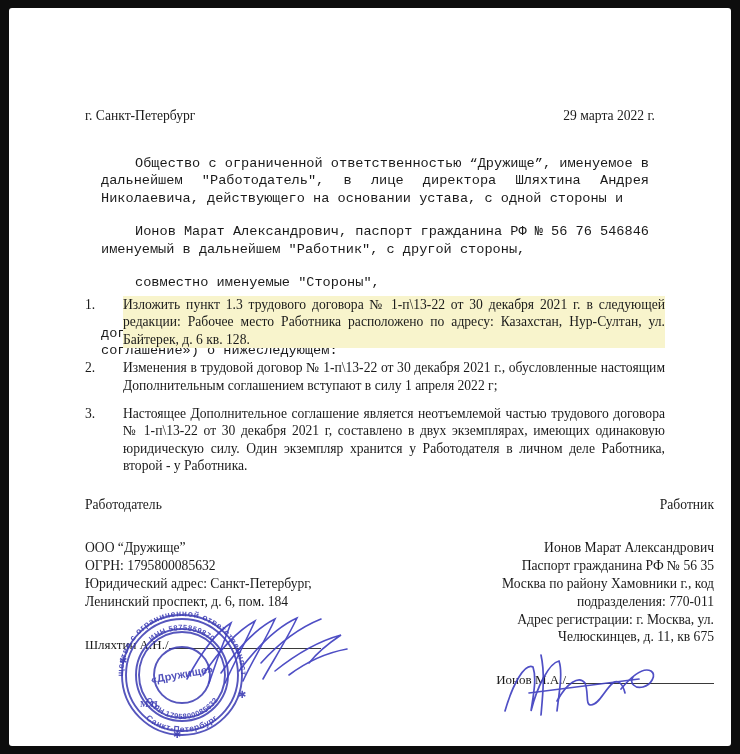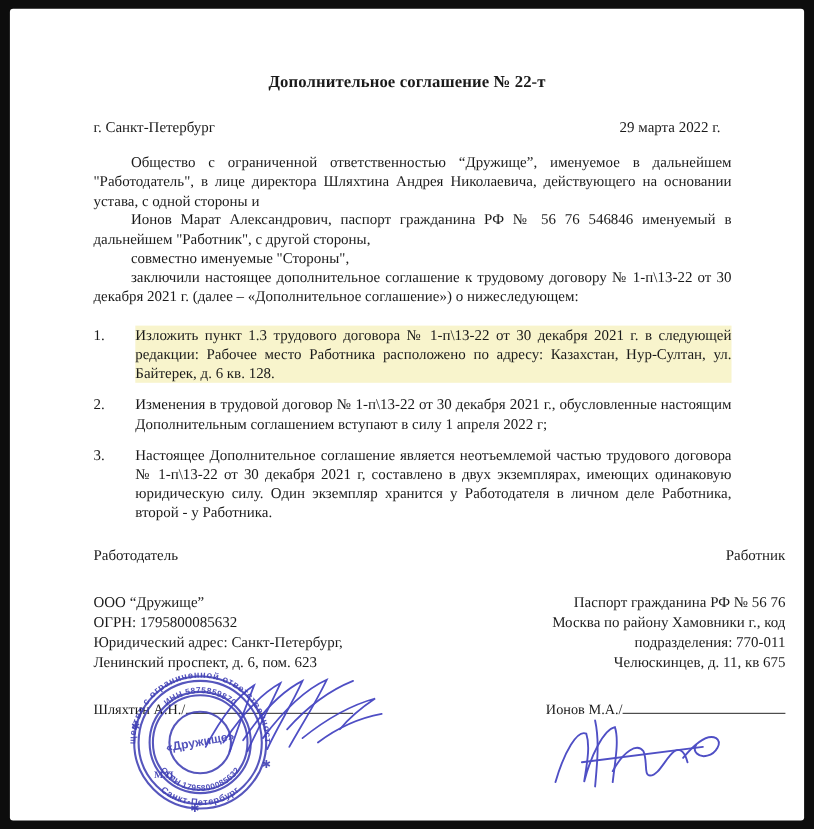--- a/index.html
+++ b/index.html
@@ -73,22 +73,23 @@
   
   .preamble {
     position: absolute;
     left: 76px;
     top: 131px;
     width: 580px;
     text-align: justify;
     text-justify: inter-word;
   }
   .preamble p {
-    margin: 0;
+    margin: 16px;
     text-indent: 34px;
+    font-family: Liberation Mono, monospace;
   }
 
   
   .clauses {
     position: absolute;
     left: 76px;
     top: 288px;
     width: 580px;
   }
   .clause {
@@ -169,21 +170,20 @@
   }
   .stamp-svg, .sign-svg { position: absolute; }
 </style>
 </head>
 <body>
 
 <div class="page-frame">
   <div class="page">
     <div class="doc-body">
 
-      <div class="doc-title">Дополнительное соглашение № 22-т</div>
 
       <div class="place-date">
         <span class="city">г. Санкт-Петербург</span>
         <span class="date">29 марта 2022 г.</span>
       </div>
 
       <div class="preamble">
         <p>Общество с ограниченной ответственностью “Дружище”, именуемое в дальнейшем "Работодатель", в лице директора Шляхтина Андрея Николаевича, действующего на основании устава, с одной стороны и</p>
         <p>Ионов Марат Александрович, паспорт гражданина РФ № 56 76 546846 именуемый в дальнейшем "Работник", с другой стороны,</p>
         <p>совместно именуемые "Стороны",</p>
@@ -210,33 +210,35 @@
       </div>
 
       <div class="sig-area">
 
         <div class="sig-col left">
           <div class="sig-role">Работодатель</div>
           <div class="sig-details">
             <div>ООО “Дружище”</div>
             <div>ОГРН: 1795800085632</div>
             <div>Юридический адрес: Санкт-Петербург,</div>
-            <div>Ленинский проспект, д. 6, пом. 623</div>
+            <div>Ленинский проспект, д. 6, пом. 184</div>
           </div>
           <div class="sig-line-row">
             <span class="sig-name">Шляхтин А.Н./</span><span class="sig-rule"></span>
           </div>
         </div>
 
         <div class="sig-col right">
           <div class="sig-role">Работник</div>
           <div class="sig-details">
-            <div>Паспорт гражданина РФ № 56 76</div>
+            <div>Ионов Марат Александрович</div>
+            <div>Паспорт гражданина РФ № 56 35</div>
             <div>Москва по району Хамовники г., код</div>
             <div>подразделения: 770-011</div>
+            <div>Адрес регистрации: г. Москва, ул.</div>
             <div>Челюскинцев, д. 11, кв 675</div>
           </div>
           <div class="sig-line-row">
             <span class="sig-name">Ионов М.А./</span><span class="sig-rule"></span>
           </div>
         </div>
 
       </div>
 
       <div class="ink-layer">

